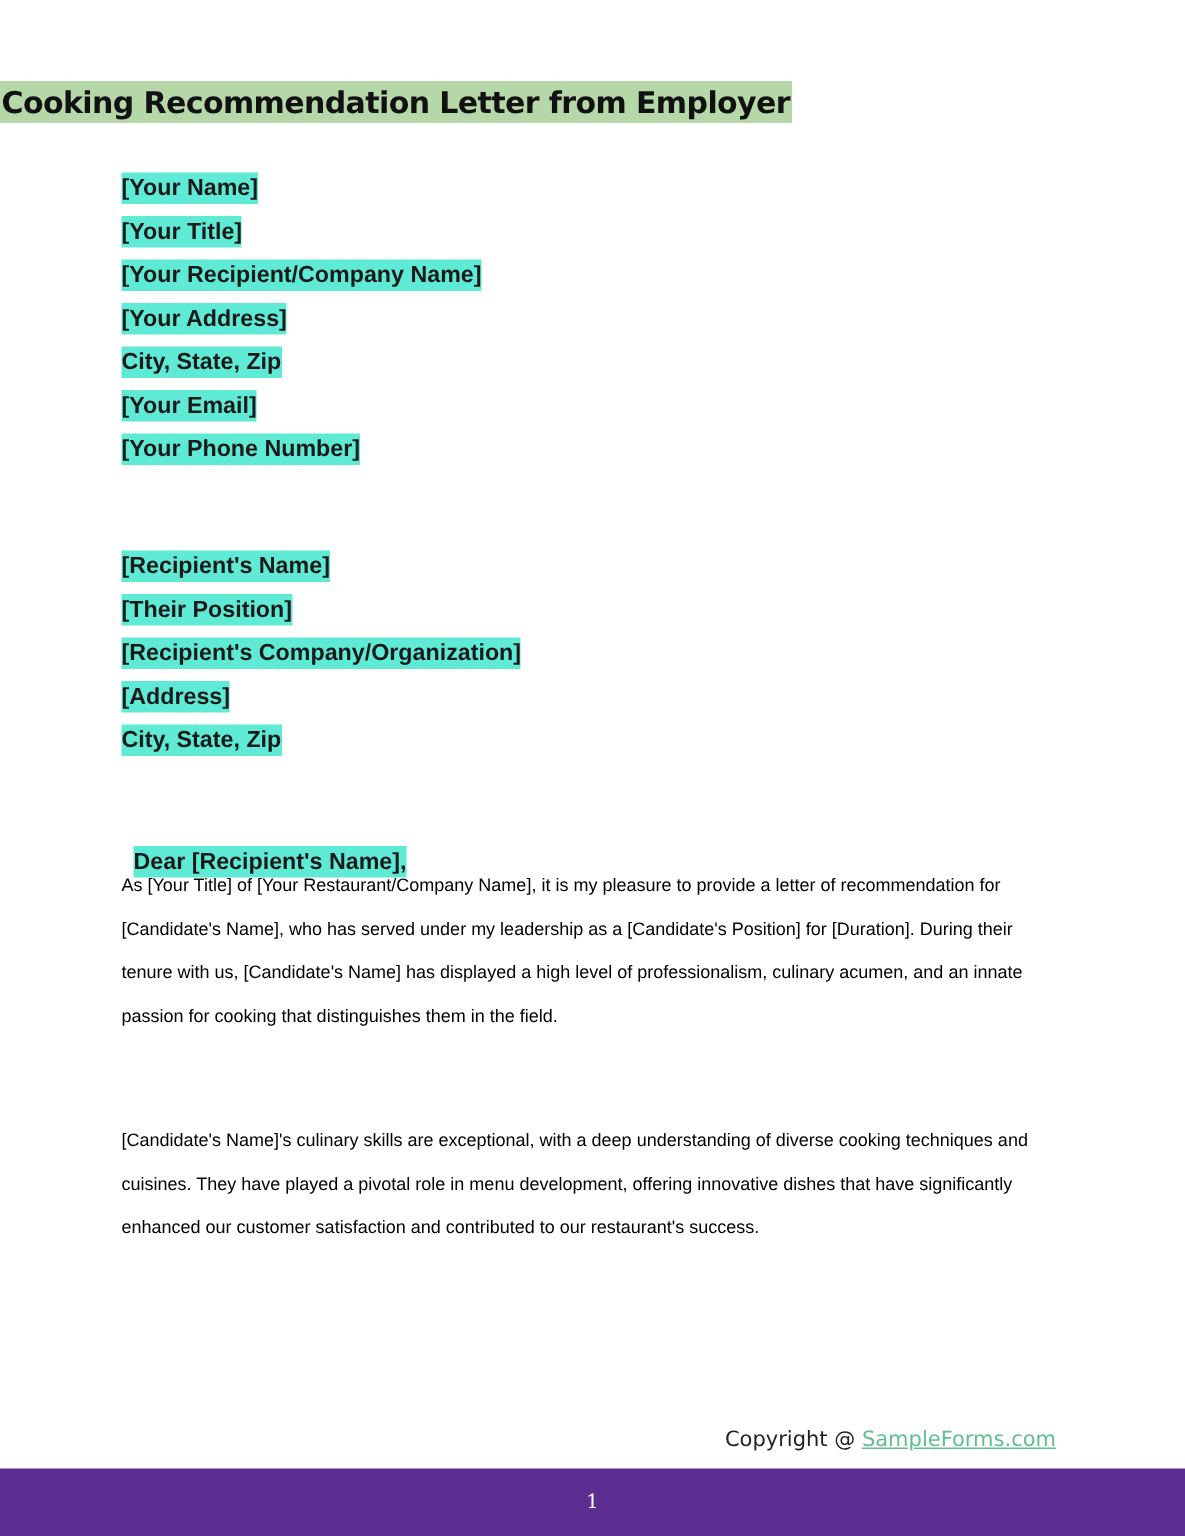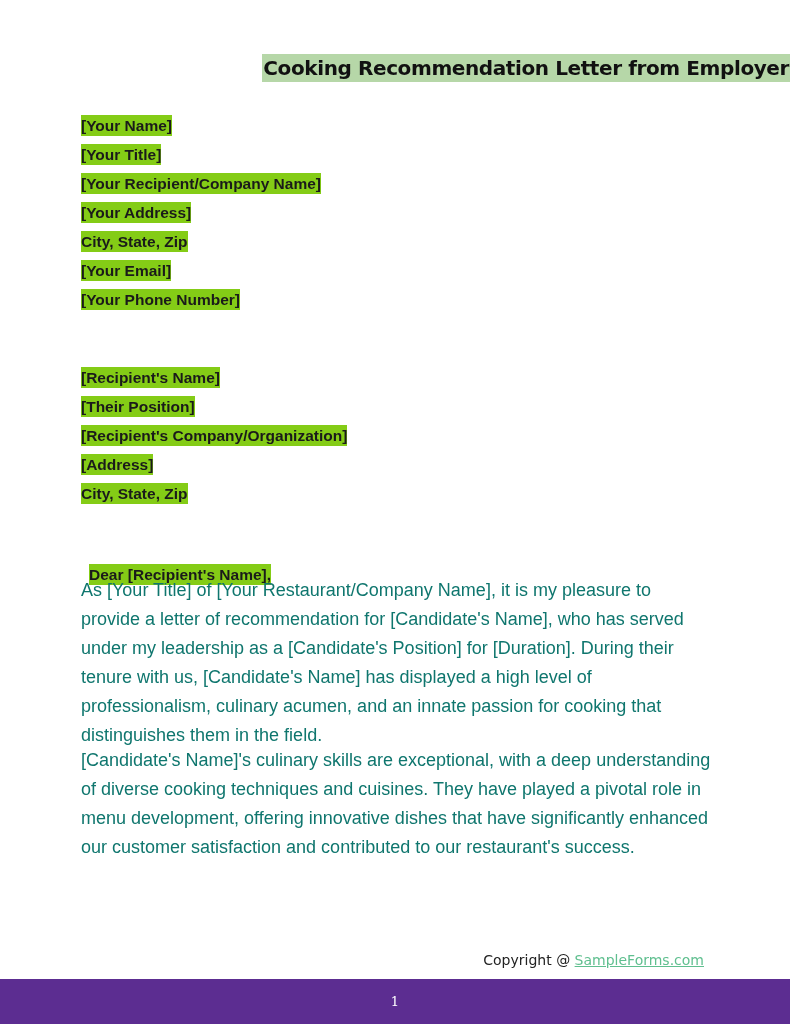--- a/index.html
+++ b/index.html
@@ -1,32 +1,32 @@
 <!DOCTYPE html>
 <html><head>
   <meta charset="utf-8">
   <style>
     html, body { margin: 0; padding: 0; }
     body {
       width: 790px; height: 1024px; background: #ffffff; position: relative; overflow: hidden;
       font-family: "Liberation Sans", sans-serif; color: #1f1f1f;
     }
-    .title-wrap { position: absolute; top: 54px; left: 0; width: 790px; text-align: right; }
+    .title-wrap { position: absolute; top: 54px; left: 0; width: 790px; text-align: left; }
     .title {
       display: inline-block; background: #b6d7a8; color: #111;
       font-family: "DejaVu Sans", sans-serif; font-weight: bold; font-size: 20px;
       line-height: 28px; padding: 0 1px; letter-spacing: -0.4px;
     }
     .block { position: absolute; left: 81px; }
     .line {
       display: block; height: 29px; line-height: 29px; font-size: 15.5px; font-weight: bold; color: #1a1a1a;
     }
-    .line span { background: #84cc16; padding: 2px 0; }
+    .line span { background: #5eead4; padding: 2px 0; }
     .para {
-      position: absolute; left: 81px; width: 630px; font-size: 18px; line-height: 29px; color: #0f766e;
+      position: absolute; left: 81px; width: 630px; font-size: 12px; line-height: 29px; color: #000000;
     }
     .copyright {
       position: absolute; top: 952px; right: 86px; font-family: "DejaVu Sans", sans-serif; font-size: 14px; color: #222;
     }
     .copyright a { color: #5fbf8f; font-weight: normal; text-decoration: underline; }
     .footer-bar {
       position: absolute; left: 0; top: 979px; width: 790px; height: 45px; background: #5c2d91;
       display: flex; align-items: center; justify-content: center;
     }
     .page-num { color: #fff; font-family: "DejaVu Serif", serif; font-size: 13px; }

